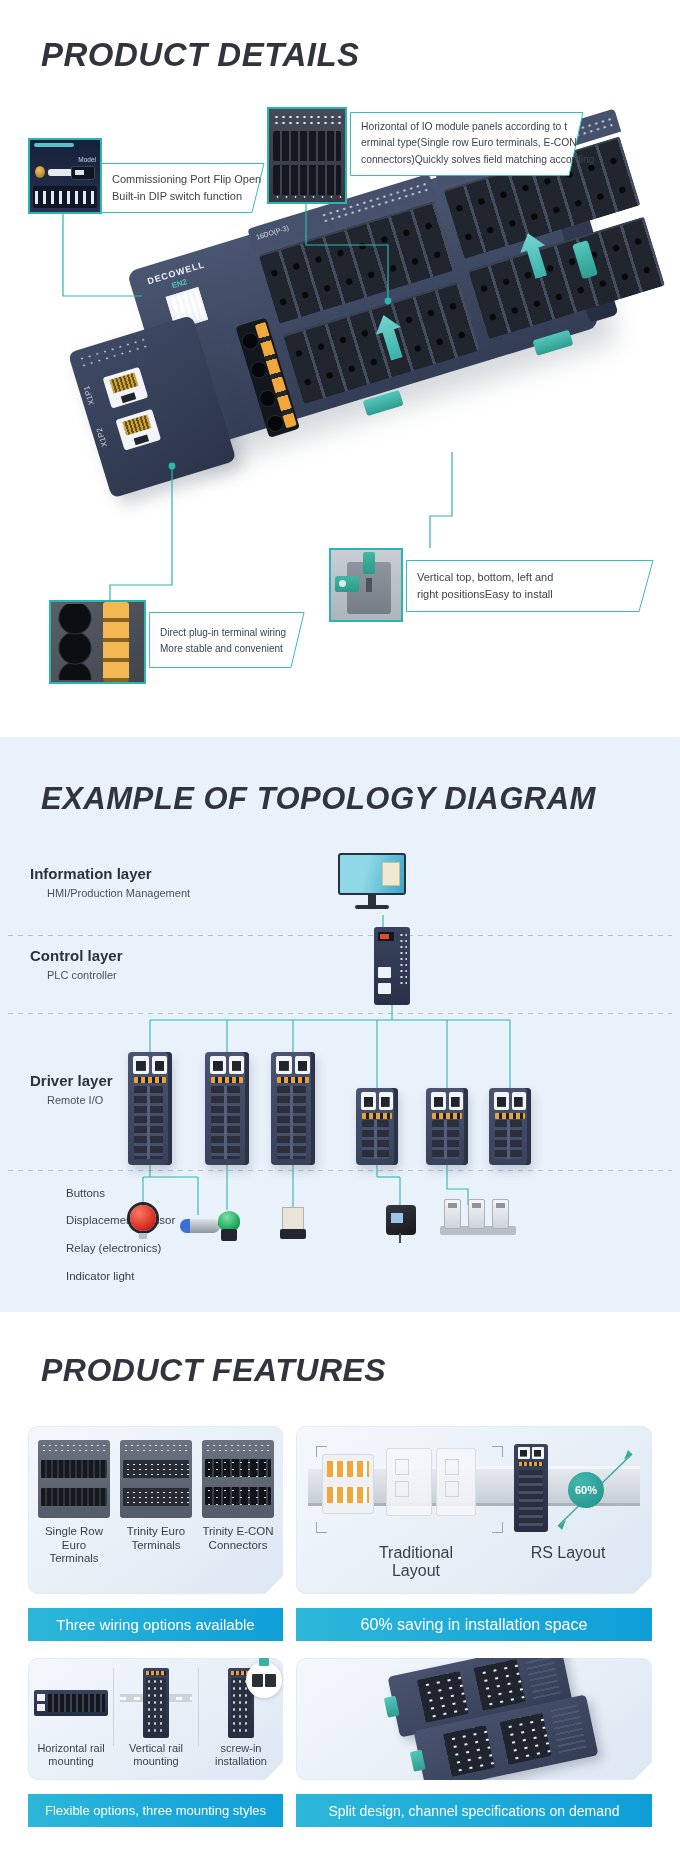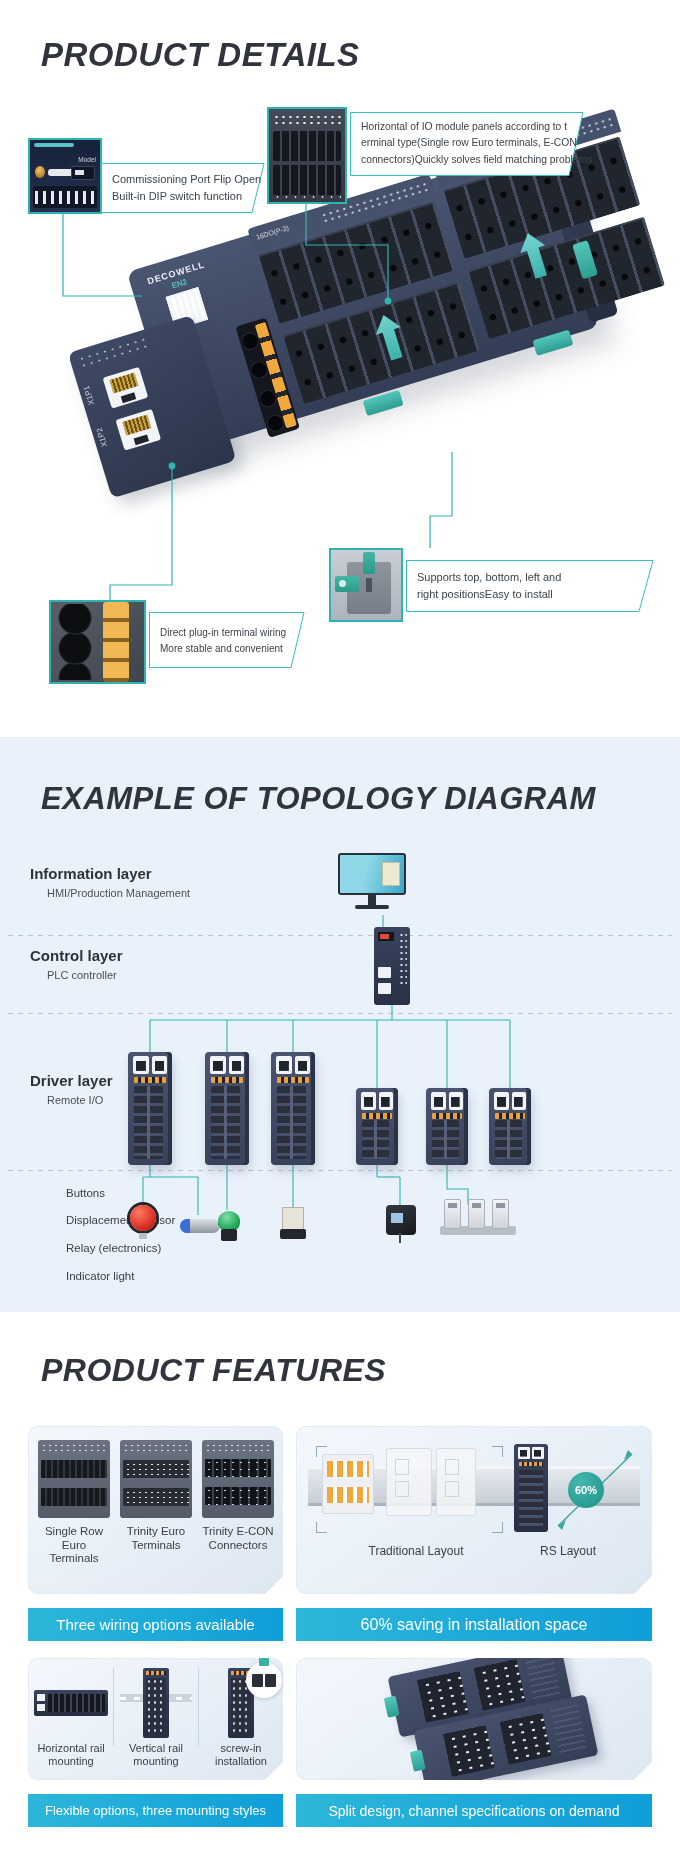--- a/index.html
+++ b/index.html
@@ -172,21 +172,21 @@
   .termblk .o1{top:6px;} .termblk .o2{top:32px;}
   .ghost{position:absolute;top:22px;background:rgba(244,246,249,.85);border:1px solid #d6dde4;border-radius:3px;}
   .ghost i{position:absolute;left:8px;top:10px;width:12px;height:14px;border:1px solid #cdd5dd;}
   .ghost b{position:absolute;left:8px;top:32px;width:12px;height:14px;border:1px solid #cdd5dd;}
   #gh1{left:90px;width:44px;height:66px;} #gh2{left:140px;width:38px;height:66px;}
   .rsmod{position:absolute;left:218px;top:18px;width:34px;height:88px;border-radius:3px;background:linear-gradient(180deg,#39435d,#262e42);}
   .rsmod .pr{display:flex;gap:2px;margin:3px 4px;height:12px;} .rsmod .pr i{flex:1;background:linear-gradient(#20242c 0 0) 50% 60%/60% 55% no-repeat,#f2f4f7;border-radius:1px;}
   .rsmod .os{height:4px;margin:0 5px;background:repeating-linear-gradient(90deg,#e9a13c 0 3px,#1d2028 3px 5px);}
   .rsmod .sl{position:absolute;left:5px;right:5px;top:26px;bottom:5px;background:repeating-linear-gradient(180deg,#2a2f3b 0 5px,#47506a 5px 8px);}
   .pct{position:absolute;left:272px;top:46px;width:36px;height:36px;border-radius:50%;background:radial-gradient(circle at 35% 30%,#43b8ae,#1f8f86);display:flex;align-items:center;justify-content:center;color:#fff;font-weight:bold;font-size:11px;}
-  .blab{position:absolute;top:118px;font-size:12px;color:#3a3f47;text-align:center;}
+  .blab{position:absolute;top:118px;font-size:16px;color:#3a3f47;text-align:center;}
   #blab1{left:60px;width:120px;} #blab2{left:222px;width:100px;}
   .corner{position:absolute;width:10px;height:10px;border:1px solid #94a7ba;}
   
   .cdiv{position:absolute;top:10px;bottom:34px;width:1px;background:#c9d6e2;}
   .mc{position:absolute;text-align:center;}
   .mc .clab{position:absolute;left:0;right:0;top:76px;font-size:11px;line-height:1.15;color:#3a3f47;}
   #mc1{left:4px;top:8px;width:78px;} #mc2{left:90px;top:8px;width:76px;} #mc3{left:174px;top:8px;width:78px;}
   .hmod{position:absolute;left:2px;top:24px;width:74px;height:26px;border-radius:2px;background:linear-gradient(180deg,#39435d,#262e42);}
   .hmod i{position:absolute;left:3px;top:4px;width:8px;height:7px;background:#eef1f5;}
   .hmod b{position:absolute;left:3px;top:14px;width:8px;height:7px;background:#eef1f5;}
@@ -300,29 +300,29 @@
       <div>Built-in DIP switch function</div>
     </div>
   </div>
   <div class="cbox" style="left:350px;top:112px;width:234px;height:64px;">
     <svg width="234" height="64">
         <polygon points="0.5,0.5 233,0.5 219,63.5 0.5,63.5" fill="#ffffff" stroke="#3abdb8" stroke-width="1"></polygon>
       </svg>
     <div class="ctext" style="font-size:10.3px;line-height:1.6;">
       <div>Horizontal of IO module panels according to t</div>
       <div>erminal type(Single row Euro terminals, E-CON</div>
-      <div>connectors)Quickly solves field matching problems</div>
+      <div>connectors)Quickly solves field matching according</div>
     </div>
   </div>
   <div class="cbox" style="left:406px;top:560px;width:248px;height:52px;">
     <svg width="248" height="52">
         <polygon points="0.5,0.5 247,0.5 233,51.5 0.5,51.5" fill="#ffffff" stroke="#3abdb8" stroke-width="1"></polygon>
       </svg>
     <div class="ctext" style="font-size:11px;">
-      <div>Supports top, bottom, left and</div>
+      <div>Vertical top, bottom, left and</div>
       <div>right positionsEasy to install</div>
     </div>
   </div>
   <div class="cbox" style="left:149px;top:612px;width:156px;height:56px;">
     <svg width="156" height="56">
         <polygon points="0.5,0.5 155,0.5 142,55.5 0.5,55.5" fill="#ffffff" stroke="#3abdb8" stroke-width="1"></polygon>
       </svg>
     <div class="ctext" style="font-size:10px;">
       <div>Direct plug-in terminal wiring</div>
       <div>More stable and convenient</div>

